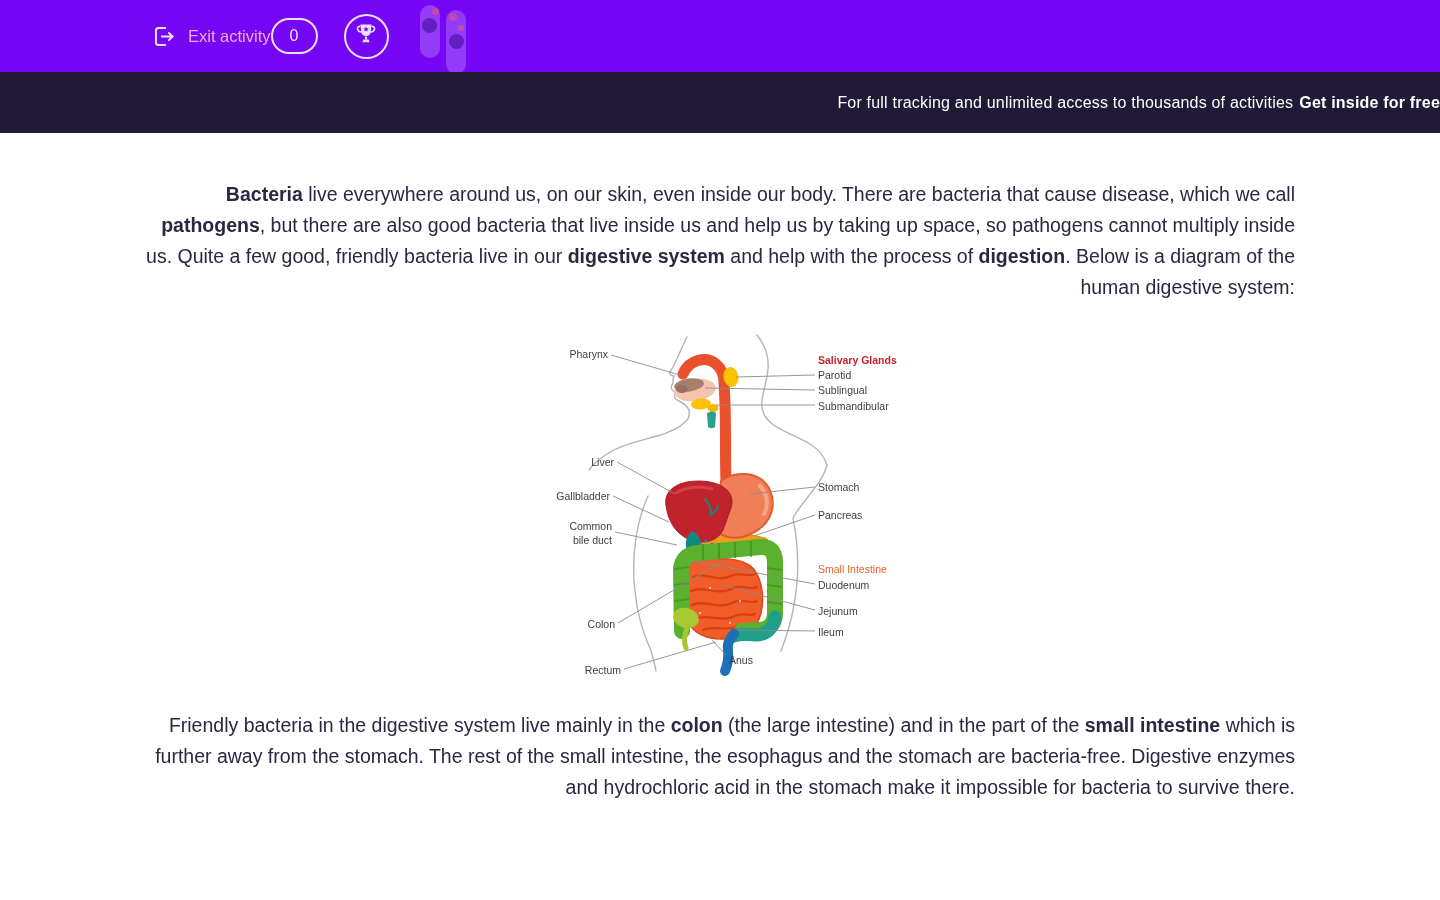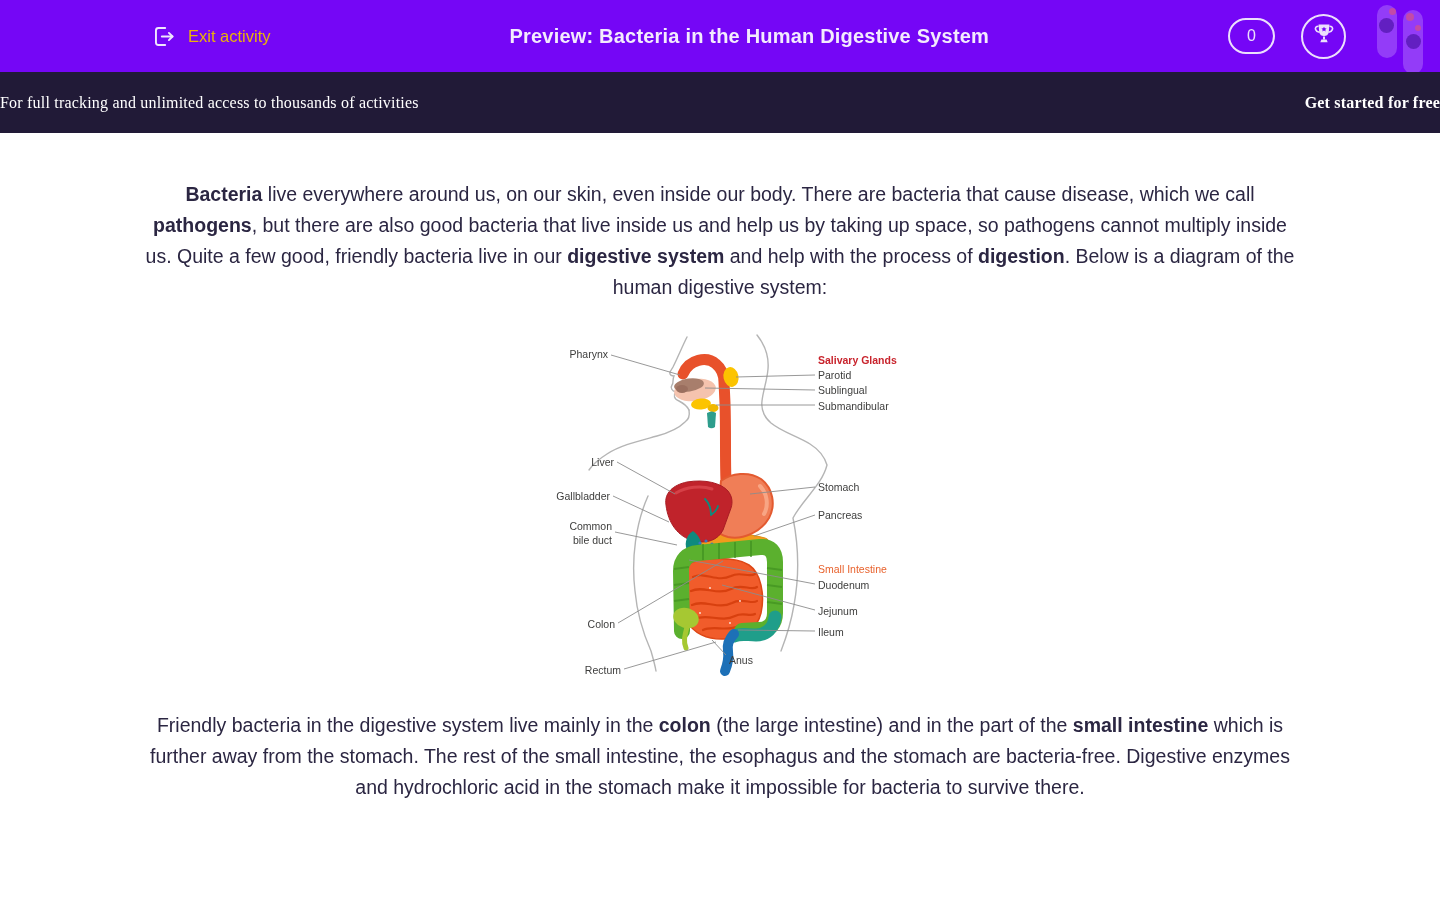--- a/index.html
+++ b/index.html
@@ -7,48 +7,48 @@
   .page { width: 1440px; height: 900px; background: #fff; overflow: hidden; position: relative; }
 
   
   .app-header {
     height: 72px;
     background: var(--header-bg, #7506f6);
     display: flex; align-items: center;
     padding-left: 150px;
     position: relative;
   }
-  .exit-btn { display: flex; align-items: center; gap: 11px; color: #eab308; font-size: 16.5px; cursor: pointer; white-space: nowrap; }
+  .exit-btn { display: flex; align-items: center; gap: 11px; color: #f9a8d4; font-size: 16.5px; cursor: pointer; white-space: nowrap; }
   .exit-btn svg { display: block; }
   .app-title { flex: 1; text-align: center; font-size: 20px; font-weight: 700; color: #f3ebfd; margin: 0 20px; letter-spacing: .2px; }
   .header-right { display: flex; align-items: center; gap: 26px; padding-right: 6px; }
   .score-pill { min-width: 47px; height: 36px; border: 2px solid #ecdffc; border-radius: 18px; display: flex; align-items: center; justify-content: center; color: #ecdffc; font-size: 16px; padding: 0 10px; }
   .trophy-wrap { width: 45px; height: 45px; border: 2.5px solid #ecdffc; border-radius: 50%; display: flex; align-items: center; justify-content: center; }
 
   
   .tubes { position: relative; width: 62px; height: 72px; overflow: hidden; }
   .tube { position: absolute; background: rgba(255,255,255,.22); border-radius: 10px; }
   .tube-1 { left: 5px; top: 5px; width: 20px; height: 53px; }
   .tube-2 { left: 31px; top: 10px; width: 20px; height: 64px; }
   .bubble { position: absolute; border-radius: 50%; }
   .b-dark { background: rgba(58,8,148,.55); }
   .b-pink { background: rgba(201,75,158,.9); }
 
   
   .banner {
     height: 61px;
     background: var(--banner-bg, #211a37);
-    display: flex; align-items: center; justify-content: space-between;
-    color: #fff; font-size: 16px; letter-spacing: .2px; font-family: Liberation Serif, serif;
+    display: flex; align-items: center; justify-content: flex-end;
+    color: #fff; font-size: 16px; letter-spacing: .2px;
   }
   .banner .cta { font-weight: 700; margin-left: 6px; cursor: pointer; }
 
   
   .para {
-    max-width: 1150px; margin: 0 auto; text-align: center;
+    max-width: 1150px; margin: 0 auto; text-align: right;
     font-size: 19.5px; line-height: 31px;
     color: var(--text, #2b2642);
   }
   .para b { font-weight: 700; }
   .intro { margin-top: 46px; }
   .outro { margin-top: 28px; }
 
   
   .diagram-fig { width: 370px; margin: 30px auto 0; text-align: center; }
   .outline { stroke: #b5b5b5; stroke-width: 1.4; fill: none; stroke-linecap: round; }
@@ -79,21 +79,20 @@
       <span>
         <svg width="27" height="27" viewBox="0 0 24 24" fill="none" stroke="#efe6fd" stroke-width="1.7" stroke-linecap="round" stroke-linejoin="round">
           <path d="M13.5 4.5 H7.5 A2.2 2.2 0 0 0 5.3 6.7 v10.6 a2.2 2.2 0 0 0 2.2 2.2 h6"></path>
           <path d="M10.5 12 H20"></path>
           <path d="M16.8 8.8 L20 12 L16.8 15.2"></path>
         </svg>
       </span>
       <span>Exit activity</span>
     </div>
 
-    <h1 class="app-title">Preview: Bacteria in the Human Digestive System</h1>
 
     <div class="header-right">
       <div class="score-pill">
         <span>0</span>
       </div>
       <div class="trophy-wrap">
         <span>
           <svg width="26" height="26" viewBox="0 0 24 24">
             <g fill="#ecdffc">
               <path d="M7 3.2 h10 l-.6 7.3 a4.6 4.6 0 0 1 -8.8 0 Z"></path>
@@ -117,21 +116,21 @@
           <div class="bubble b-pink" style="left:3px; top:3px; width:8px; height:8px;"></div>
           <div class="bubble b-pink" style="left:12px; top:15px; width:6px; height:6px;"></div>
           <div class="bubble b-dark" style="left:3px; top:24px; width:15px; height:15px;"></div>
         </div>
       </div>
     </div>
   </header>
 
   <div class="banner">
     <span>For full tracking and unlimited access to thousands of activities</span>
-    <span class="cta">Get started for free</span>
+    <span class="cta">Get inside for free</span>
   </div>
 
   <main>
     <p class="para intro"><b>Bacteria</b><span> live everywhere around us, on our skin, even inside our body. There are bacteria that cause disease, which we call </span><b>pathogens</b><span>, but there are also good bacteria that live inside us and help us by taking up space, so pathogens cannot multiply inside us. Quite a few good, friendly bacteria live in our </span><b>digestive system</b><span> and help with the process of </span><b>digestion</b><span>. Below is a diagram of the human digestive system:</span></p>
 
     <figure class="diagram-fig">
       <svg width="370" height="345" viewBox="0 0 370 345">
 
         <g>
           <path class="outline" d="M152,4 C147,14 143,24 138,34 L135,39 C134,42 137,43 139,43 C137,47 139,50 137,52 C135,55 137,58 141,59 C138,62 139,66 144,68 C148,70 152,73 154,77"></path>

